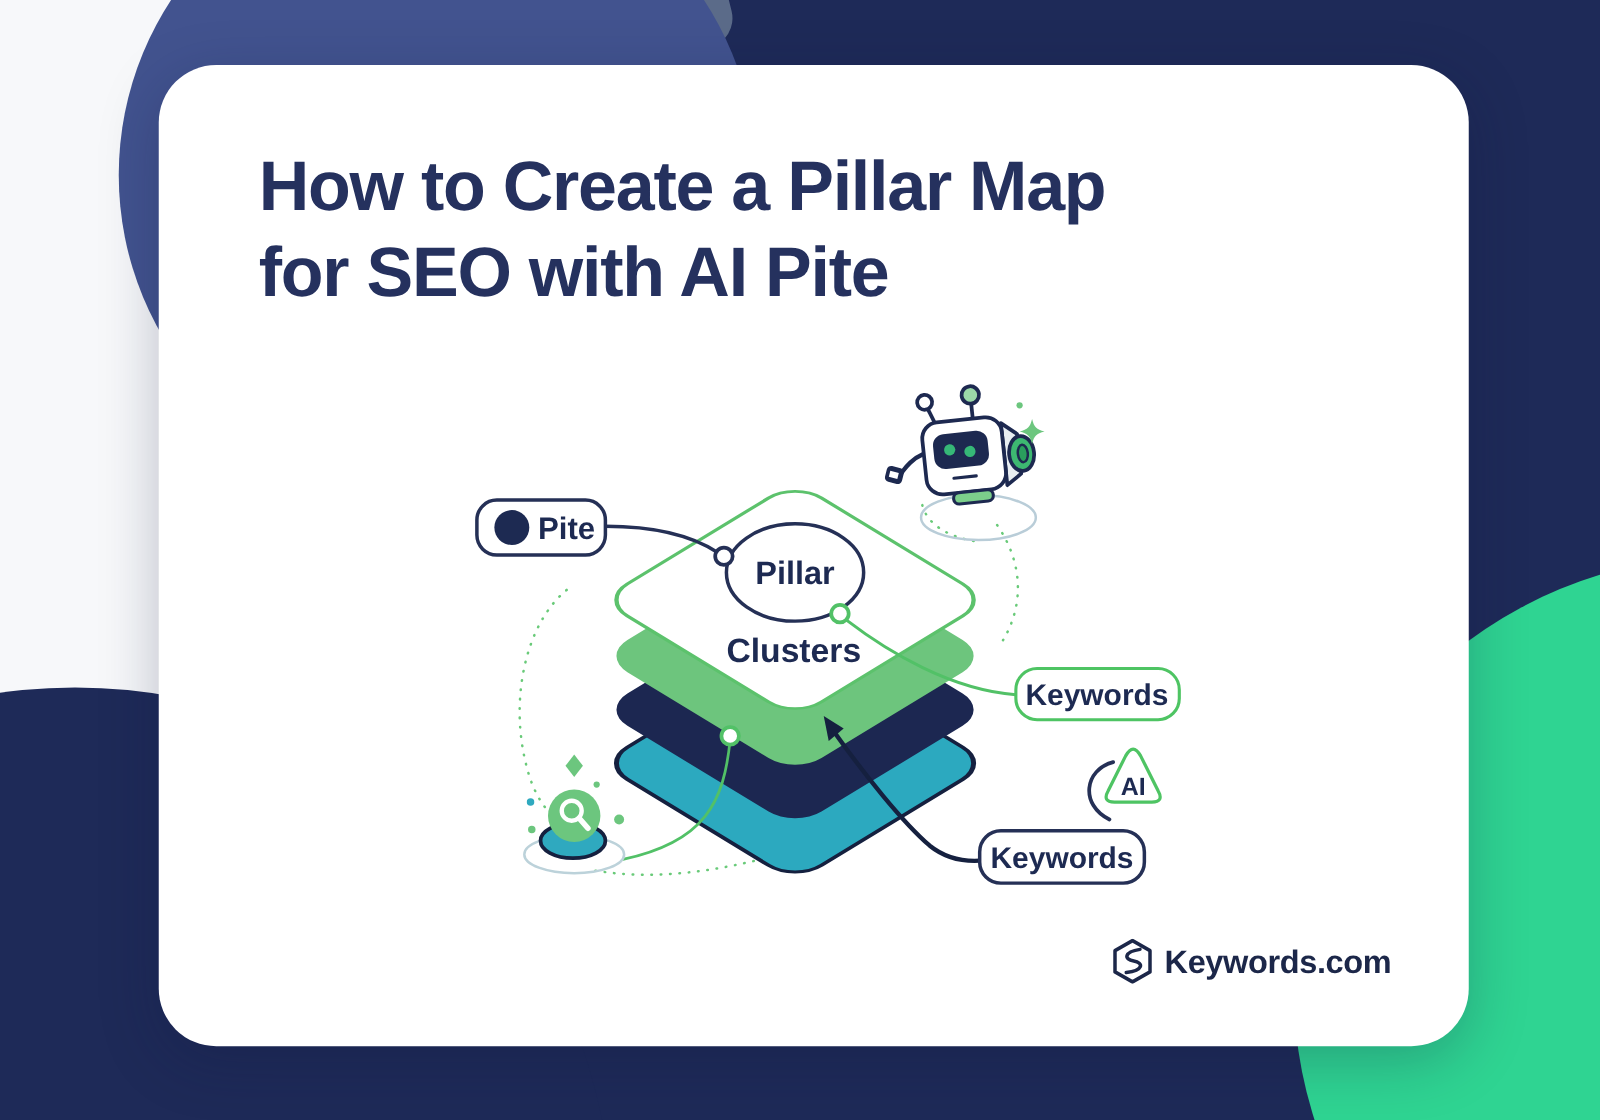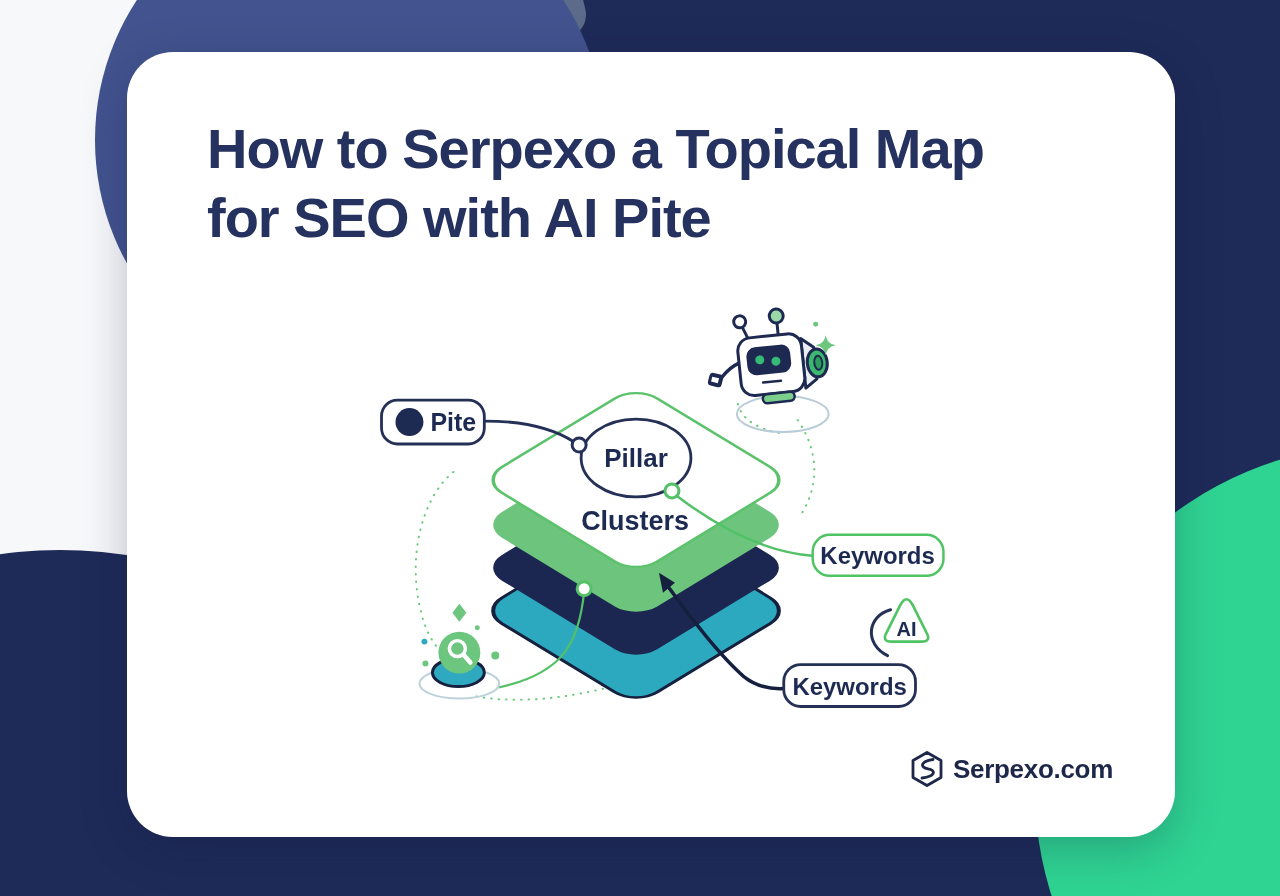--- a/index.html
+++ b/index.html
@@ -55,21 +55,21 @@
 
 <div class="bg-navy-main"></div>
 <div class="bg-navy-bottomleft"></div>
 <div class="bg-slate-wedge"></div>
 <div class="bg-green-circle"></div>
 <div class="bg-blue-circle"></div>
 
 <div class="card">
 
   <h1 class="title" style="margin:0;">
-    <span>How to Serpexo a Topical Map</span>
+    <span>How to Create a Pillar Map</span>
     <span>for SEO with AI Pite</span>
   </h1>
 
   <svg class="illustration" width="1048" height="785" viewBox="0 0 1050 785">
 
     <g stroke="#69ca79" stroke-width="2" fill="none" stroke-linecap="round" stroke-dasharray="0.5 7">
       <path d="M 327,420 C 293,448 281,510 295,562 C 301,586 312,600 326,610"></path>
       <path d="M 350,645 C 392,652 436,647 478,637"></path>
       <path d="M 672,368 C 694,400 694,436 673,466"></path>
       <path d="M 612,352 C 616,368 634,378 655,381"></path>
@@ -157,16 +157,16 @@
     <circle cx="351" cy="576" r="2.5" fill="#6cc67e"></circle>
     <circle cx="369" cy="604" r="4" fill="#6cc67e"></circle>
     <circle cx="299" cy="612" r="3" fill="#6cc67e"></circle>
   </svg>
 
   <div class="logo">
     <svg width="32" height="36" viewBox="0 0 32 36">
       <path d="M 16,1.5 L 30,9.5 L 30,26.5 L 16,34.5 L 2,26.5 L 2,9.5 Z" fill="none" stroke="#1c2749" stroke-width="2.8" stroke-linejoin="round"></path>
       <path d="M 22,8.5 C 9,10.5 9,16.5 17,17.8 C 25,19.1 25,25.5 11,27" fill="none" stroke="#1c2749" stroke-width="2.8" stroke-linecap="round"></path>
     </svg>
-    <span class="logo-text">Serpexo.com</span>
+    <span class="logo-text">Keywords.com</span>
   </div>
 
 </div>
 
 </body></html>

